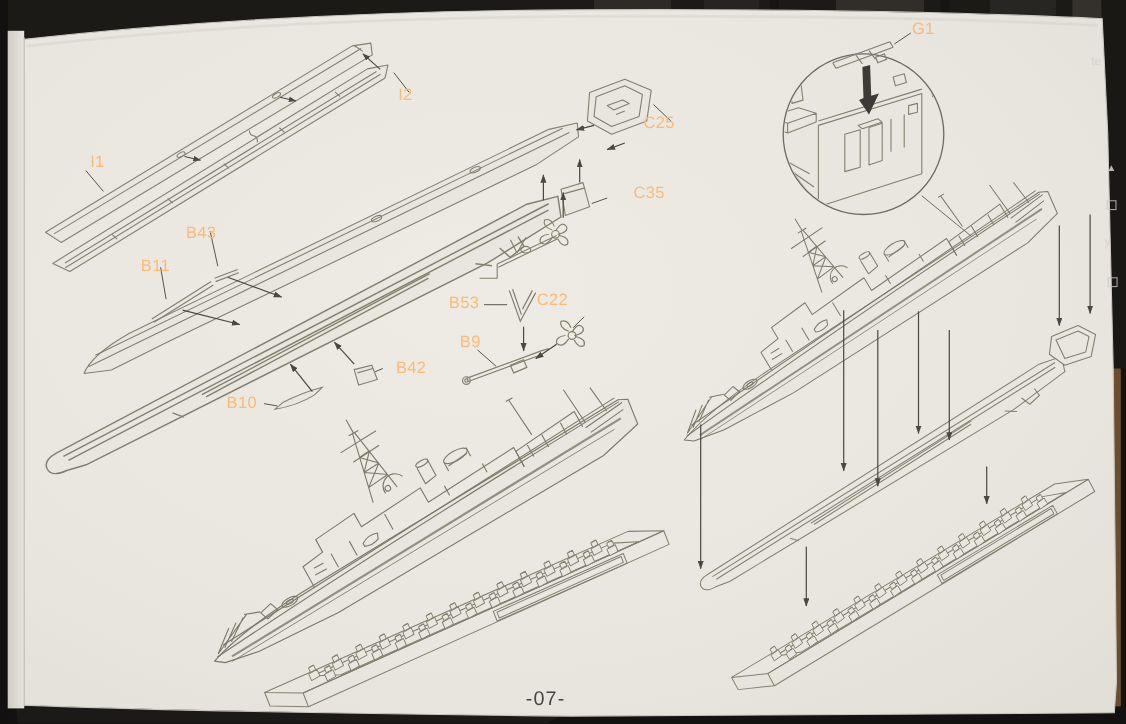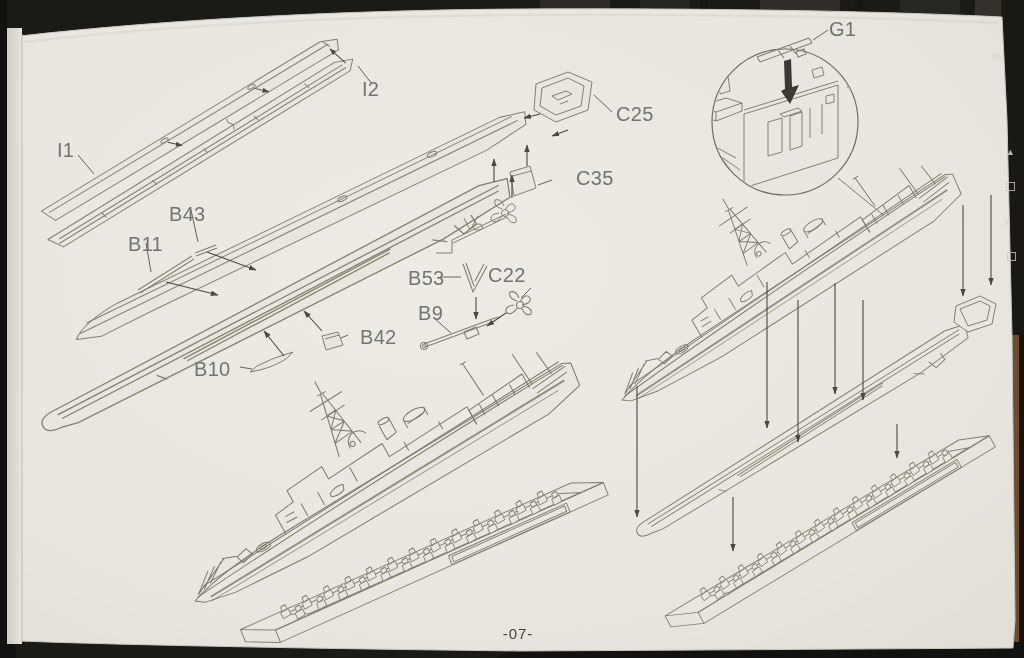--- a/index.html
+++ b/index.html
@@ -1,19 +1,19 @@
 <!DOCTYPE html>
 <html><head>
 <meta charset="utf-8">
 <style>
   html,body{margin:0;padding:0;background:#111;}
   #stage{position:relative;width:1024px;height:658px;overflow:hidden;background:#1b1a17;
          font-family:"Liberation Sans",sans-serif;}
-  .lbl{position:absolute;font-size:20px;color:#737373;letter-spacing:.3px;white-space:nowrap;}
-  .pagenum{position:absolute;font-size:15px;color:#45443e;width:80px;text-align:center;letter-spacing:1px;}
+  .lbl{position:absolute;font-size:15px;color:#fdba74;letter-spacing:.3px;white-space:nowrap;}
+  .pagenum{position:absolute;font-size:18px;color:#45443e;width:80px;text-align:left;letter-spacing:1px;}
   .toplet{position:absolute;top:-7px;font-size:19px;font-weight:bold;color:#96958e;opacity:.7;}
   .rglyph{position:absolute;font-size:11px;color:#d3d1ca;opacity:.85;}
   .sqglyph{position:absolute;width:7px;height:7px;border:1px solid #c9c7c0;opacity:.8;}
   .triglyph{position:absolute;font-size:9px;color:#d3d1ca;opacity:.85;}
   svg{position:absolute;left:0;top:0;}
 </style>
 </head>
 <body>
 
 <div id="stage">
@@ -280,30 +280,30 @@
         <path d="M835,283 L835,394" marker-end="url(#ah)"></path>
         <path d="M863,300 L863,400" marker-end="url(#ah)"></path>
         <path d="M963,205 L963,296" marker-end="url(#ah)"></path>
         <path d="M991,195 L991,285" marker-end="url(#ah)"></path>
         <path d="M733,497 L733,551" marker-end="url(#ah)"></path>
         <path d="M897,424 L897,458" marker-end="url(#ah)"></path>
       </g>
     </g>
   </svg>
 
-  <div class="lbl" style="left:57px;top:139px">I1</div>
+  <div class="lbl" style="left:82px;top:139px">I1</div>
   <div class="lbl" style="left:362px;top:78px">I2</div>
   <div class="lbl" style="left:169px;top:203px">B43</div>
   <div class="lbl" style="left:128px;top:233px">B11</div>
   <div class="lbl" style="left:360px;top:326px">B42</div>
-  <div class="lbl" style="left:194px;top:358px">B10</div>
+  <div class="lbl" style="left:206px;top:358px">B10</div>
   <div class="lbl" style="left:408px;top:267px">B53</div>
   <div class="lbl" style="left:418px;top:302px">B9</div>
   <div class="lbl" style="left:488px;top:264px">C22</div>
-  <div class="lbl" style="left:616px;top:103px">C25</div>
+  <div class="lbl" style="left:585px;top:103px">C25</div>
   <div class="lbl" style="left:576px;top:167px">C35</div>
   <div class="lbl" style="left:829px;top:18px">G1</div>
 
   <div class="pagenum" style="left:478px;top:625px">-07-</div>
 
   <span class="rglyph" style="left:992px;top:50px">te</span>
   <span class="triglyph" style="left:1006px;top:147px">▲</span>
   <span class="sqglyph" style="left:1006px;top:182px"></span>
   <span class="rglyph" style="left:1004px;top:214px">y</span>
   <span class="sqglyph" style="left:1007px;top:252px"></span>

